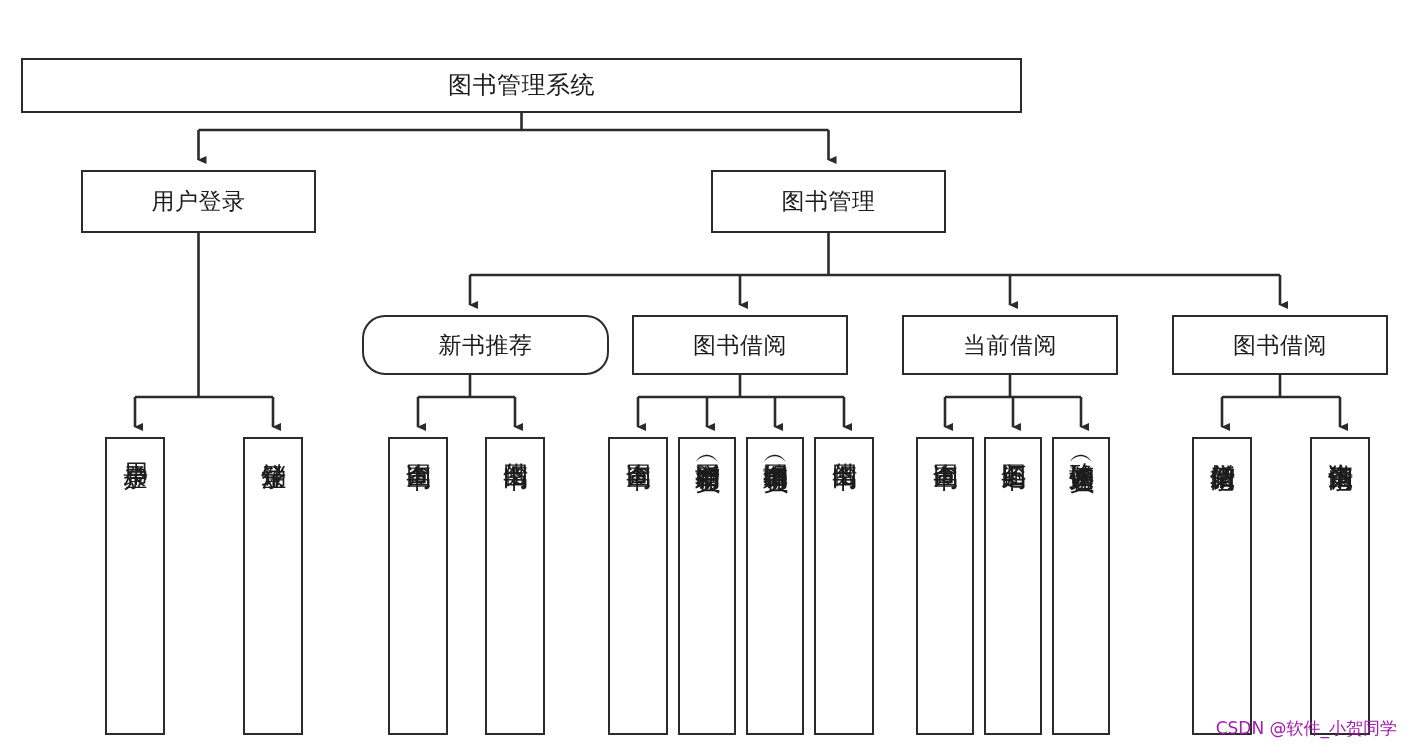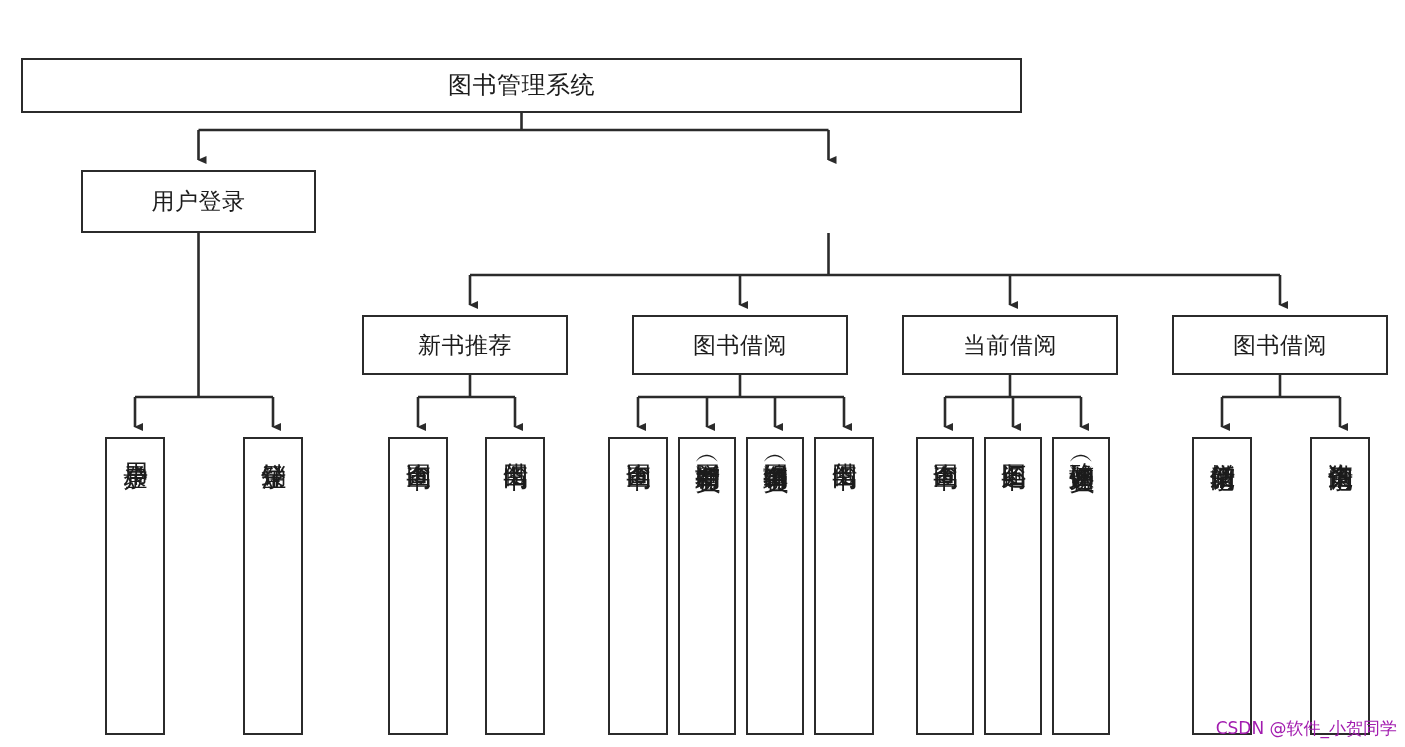--- a/index.html
+++ b/index.html
@@ -120,22 +120,25 @@
       </g>
   </svg>
 
   <div class="node root horiz" style="left: 21px; top: 15px; width: 1001px; height: 55px; margin-top: 43px;">
     <span class="node-label">图书管理系统</span>
   </div>
 
   <div class="node horiz" style="left: 81px; top: 170px; width: 235px; height: 63px;">
     <span class="node-label">用户登录</span>
   </div>
+  <div class="node horiz" style="left: 711px; top: 170px; width: 235px; height: 63px;">
+    <span class="node-label">图书管理</span>
+  </div>
 
-  <div class="node horiz" style="left: 362px; top: 315px; width: 206px; height: 60px;">
+  <div class="node horiz" style="left: 362px; top: 315px; width: 247px; height: 60px; border-radius: 23px;">
     <span class="node-label">新书推荐</span>
   </div>
   <div class="node horiz" style="left: 632px; top: 315px; width: 216px; height: 60px;">
     <span class="node-label">图书借阅</span>
   </div>
   <div class="node horiz" style="left: 902px; top: 315px; width: 216px; height: 60px;">
     <span class="node-label">当前借阅</span>
   </div>
   <div class="node horiz" style="left: 1172px; top: 315px; width: 216px; height: 60px;">
     <span class="node-label">图书借阅</span>

